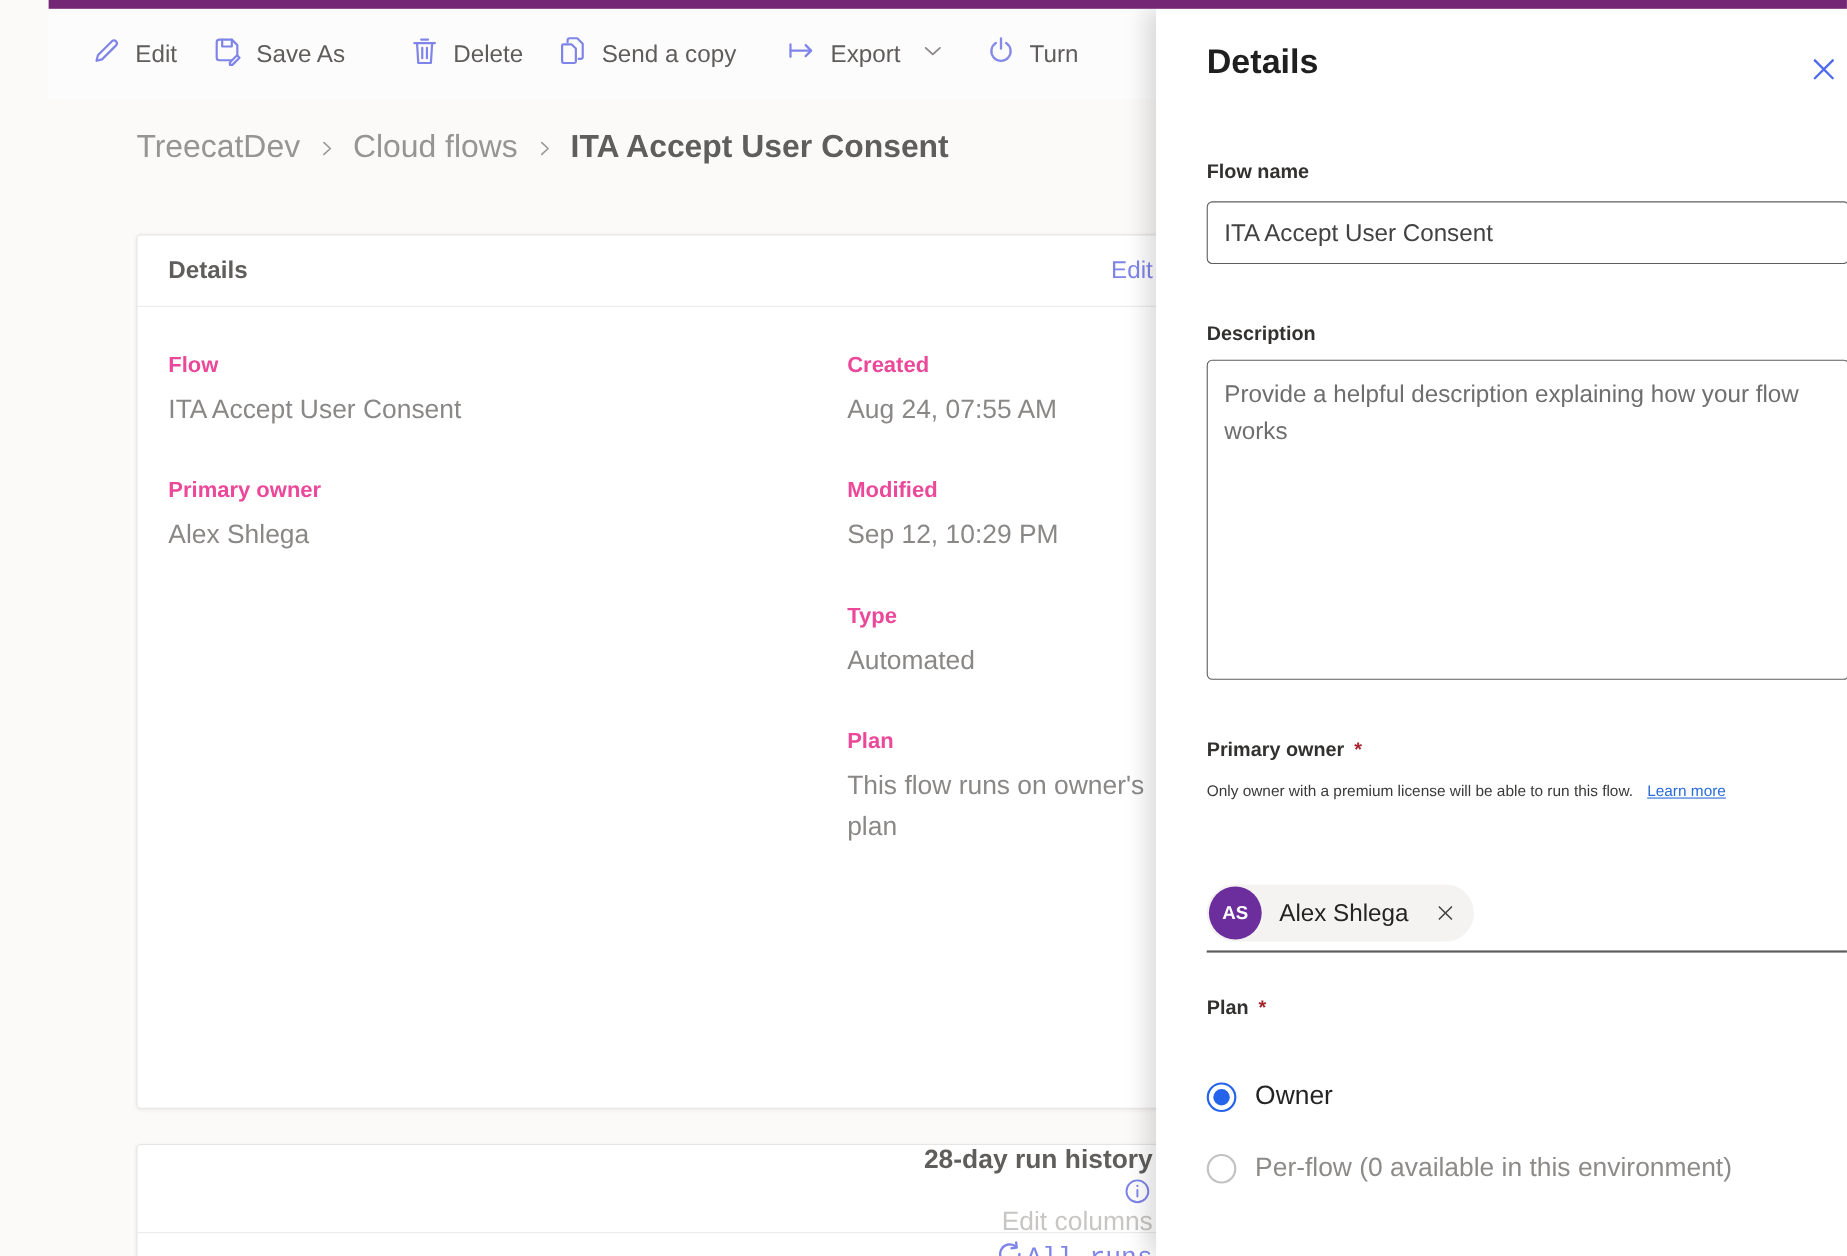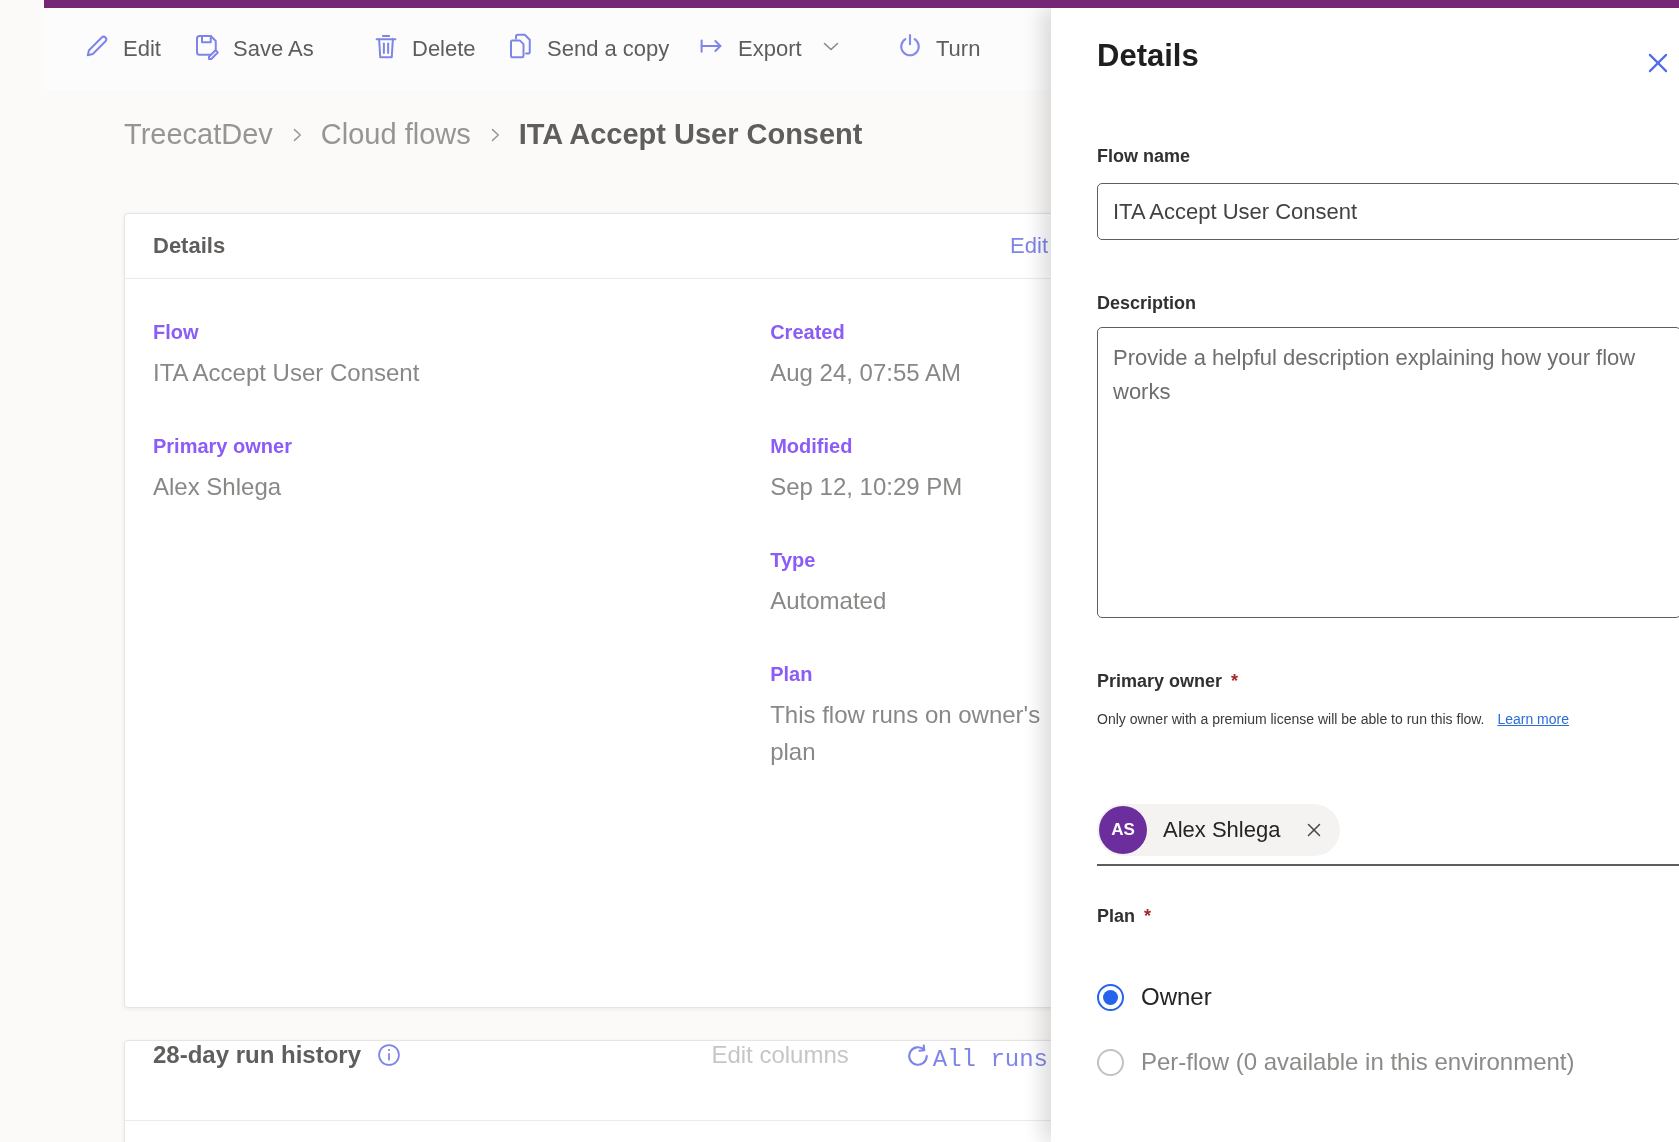--- a/index.html
+++ b/index.html
@@ -28,26 +28,26 @@
           border-radius:4px; box-shadow:0 1px 4px rgba(0,0,0,0.07); z-index:1; }
   .details-card { top:213px; height:795px; }
   .card-header { height:65px; border-bottom:1px solid #edebe9; display:flex; align-items:center;
                  padding:0 28px; }
   .card-title { font-size:22px; font-weight:700; color:#605e5c; }
   .card-edit-link { margin-left:auto; color:#7f85e8; font-size:22px; cursor:pointer; }
   .card-body { display:flex; padding:42px 28px 0 28px; }
   .fcol-left { width:622px; }
   .fcol-right { width:280px; }
   .fpair { margin-bottom:44px; }
-  .flabel { font-size:20px; font-weight:700; color:#8b5cf6; margin-bottom:10px; }
+  .flabel { font-size:20px; font-weight:700; color:#ec4899; margin-bottom:10px; }
   .fvalue { font-size:24px; color:#8a8886; line-height:37px; }
 
   .history-card { top:1040px; height:160px; }
-  .history-header { height:80px; display:flex; align-items:flex-start; padding:0 28px;
-                    border-bottom:1px solid #edebe9; }
+  .history-header { height:80px; display:flex; align-items:flex-end; padding:0 28px;
+                    border-bottom:1px solid #edebe9;flex-direction:column; }
   .history-title { font-size:24px; font-weight:700; color:#605e5c; }
   .info-icon { margin-left:14px; display:flex; align-items:center; }
   .edit-columns { margin-left:auto; font-size:24px; color:#c8c6c4; }
   .all-runs { margin-left:54px; display:flex; align-items:center; color:#7f85e8;
               font-size:24px; cursor:pointer;font-family:Liberation Mono, monospace; }
 
   
   .panel { position:absolute; left:1007px; top:8px; width:672px; height:1134px; background:#ffffff;
            box-shadow:-10px 0 18px rgba(0,0,0,0.13); z-index:20; }
   .panel-title { position:absolute; left:46px; top:30px; font-size:31px; font-weight:700; color:#1f1f1f; }
@@ -123,21 +123,21 @@
     </div>
     <div class="tb-item" style="left:462px">
       <span>
         <svg width="30" height="30" viewBox="0 0 24 24" fill="none" stroke="#7f85e8" stroke-width="1.6" stroke-linecap="round" stroke-linejoin="round">
             <path d="M8 6V4.5A1.5 1.5 0 019.5 3H15l4 4v9.5a1.5 1.5 0 01-1.5 1.5H16"></path>
             <path d="M5 7.5h6l3 3V20a1 1 0 01-1 1H5.5A1.5 1.5 0 014 19.5V8.5a1 1 0 011-1z"></path>
           </svg>
       </span>
       <span>Send a copy</span>
     </div>
-    <div class="tb-item" style="left:651px">
+    <div class="tb-item" style="left:668px">
       <span>
         <svg width="32" height="30" viewBox="0 0 24 24" fill="none" stroke="#7f85e8" stroke-width="1.6" stroke-linecap="round" stroke-linejoin="round">
             <path d="M4.5 7.5v9"></path>
             <path d="M4.5 12h15"></path>
             <path d="M15.5 8l4 4-4 4"></path>
           </svg>
       </span>
       <span>Export</span>
       <span class="tb-chevron">
         <svg width="24" height="24" viewBox="0 0 24 24" fill="none" stroke="#8a8886" stroke-width="1.6" stroke-linecap="round" stroke-linejoin="round">

